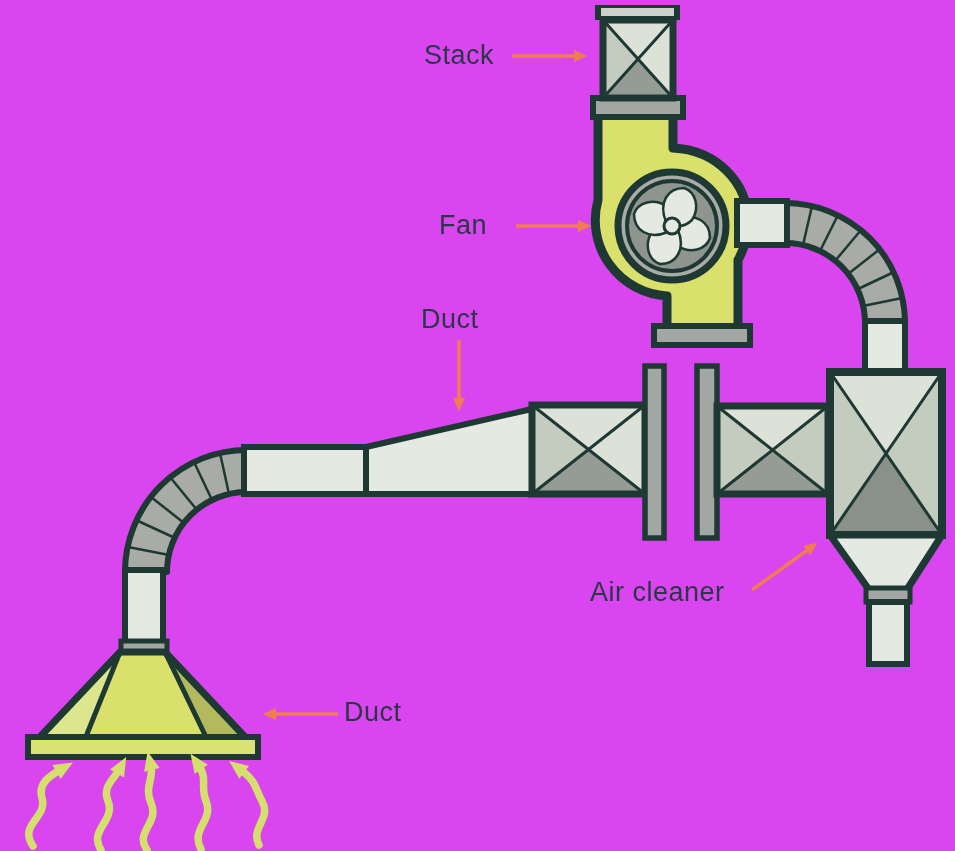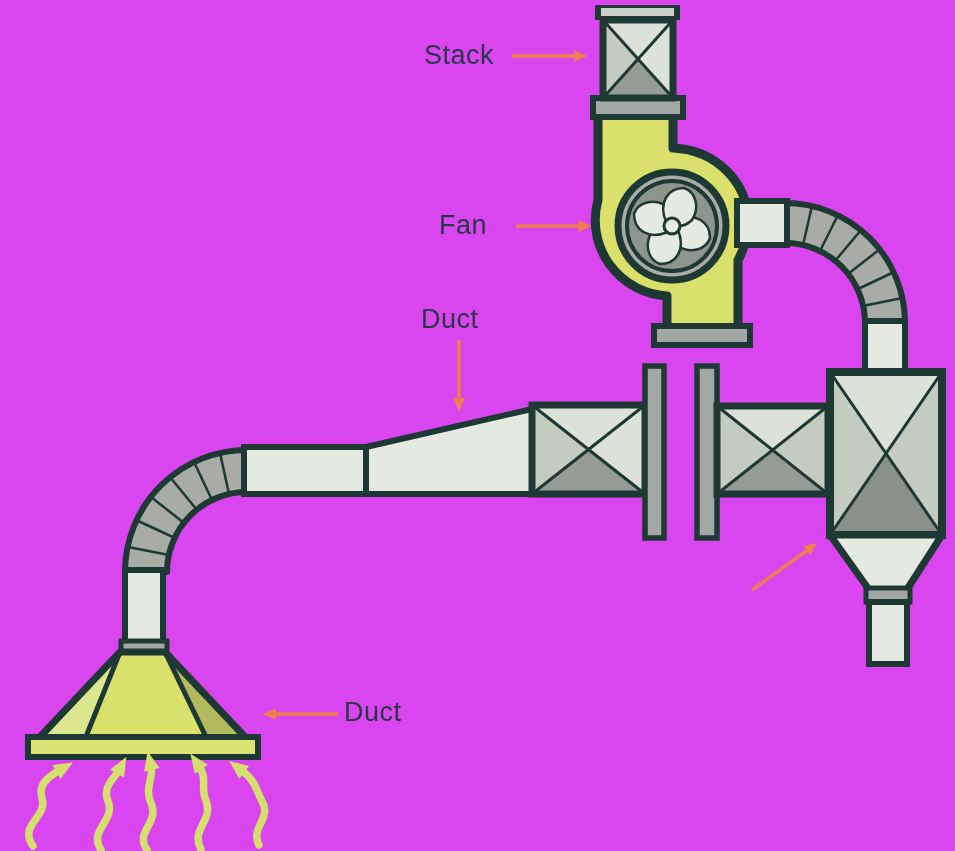--- a/index.html
+++ b/index.html
@@ -169,14 +169,15 @@
       <line x1="516" y1="226" x2="581" y2="226" marker-end="url(#orangeHead)"></line>
       <line x1="459" y1="340" x2="459" y2="401" marker-end="url(#orangeHead)"></line>
       <line x1="752" y1="590" x2="809" y2="549" marker-end="url(#orangeHead)"></line>
       <line x1="338" y1="714" x2="273" y2="714" marker-end="url(#orangeHead)"></line>
     </g>
   </svg>
 
   <div class="diagram-label lbl-stack">Stack</div>
   <div class="diagram-label lbl-fan">Fan</div>
   <div class="diagram-label lbl-duct">Duct</div>
+  <div class="diagram-label lbl-air">Air cleaner</div>
   <div class="diagram-label lbl-hood">Duct</div>
 </div>
 
 </body></html>

